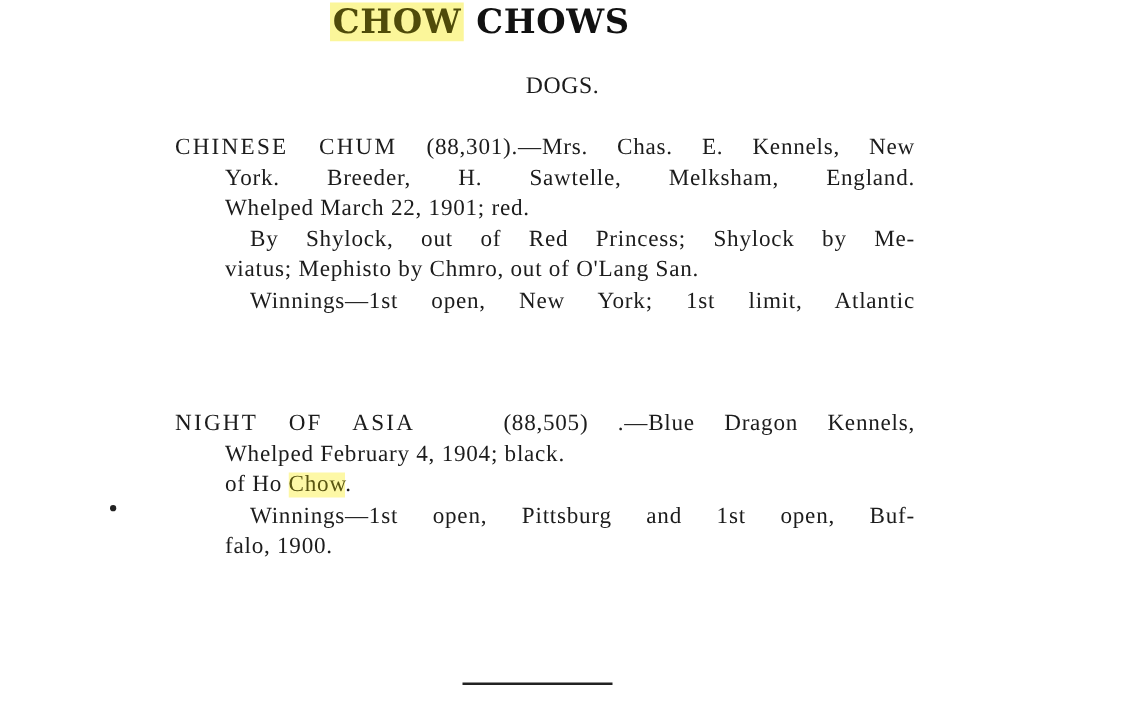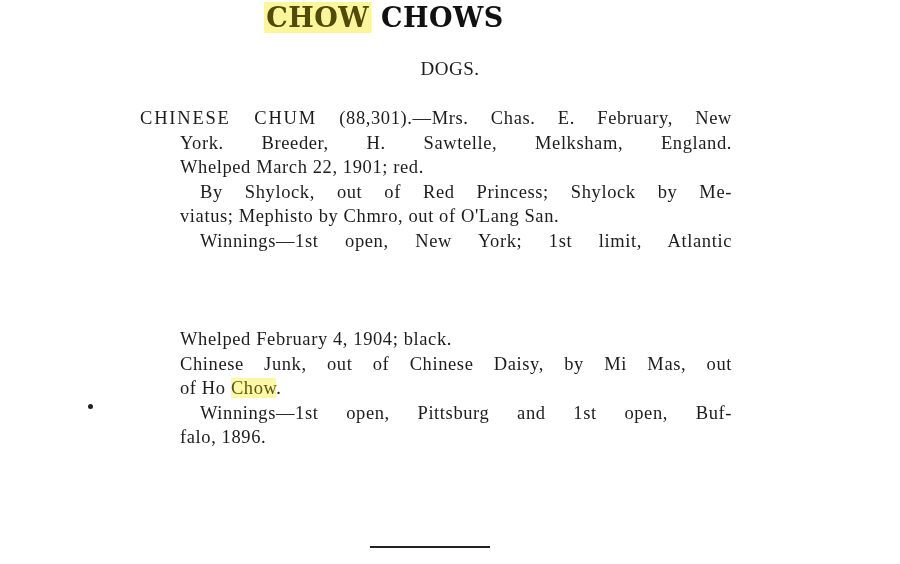--- a/index.html
+++ b/index.html
@@ -92,31 +92,31 @@
 <body>
 
 <div class="title">
   <span class="hl">CHOW</span>
   <span>CHOWS</span>
 </div>
 
 <div class="subtitle">DOGS.</div>
 
 <div class="entry entry-1">
-  <span class="line first"><span class="name">CHINESE CHUM</span> <span>(88,301).</span><span>—Mrs. Chas. E. February, New</span></span>
+  <span class="line first"><span class="name">CHINESE CHUM</span> <span>(88,301).</span><span>—Mrs. Chas. E. Kennels, New</span></span>
   <span class="line hang">York. Breeder, H. Sawtelle, Melksham, England.</span>
   <span class="line hang last">Whelped March 22, 1901; red.</span>
   <span class="line para">By Shylock, out of Red Princess; Shylock by Me-</span>
   <span class="line hang last">viatus; Mephisto by Chmro, out of O'Lang San.</span>
   <span class="line para">Winnings—1st open, New York; 1st limit, Atlantic</span>
 </div>
 
 <div class="bullet"></div>
 
 <div class="entry entry-2">
+  <span class="line first"><span class="name">NIGHT OF ASIA</span>&nbsp;&nbsp; <span>(88,505)</span><span> .—Blue Dragon Kennels,</span></span>
   <span class="line hang last">Whelped February 4, 1904; black.</span>
-  <span class="line hang">Chinese Junk, out of Chinese Daisy, by Mi Mas, out</span>
   <span class="line hang last"><span>of Ho </span><span class="hl-inline">Chow</span><span>.</span></span>
   <span class="line para">Winnings—1st open, Pittsburg and 1st open, Buf-</span>
-  <span class="line hang last">falo, 1896.</span>
+  <span class="line hang last">falo, 1900.</span>
 </div>
 
 <div class="rule"></div>
 
 </body></html>

